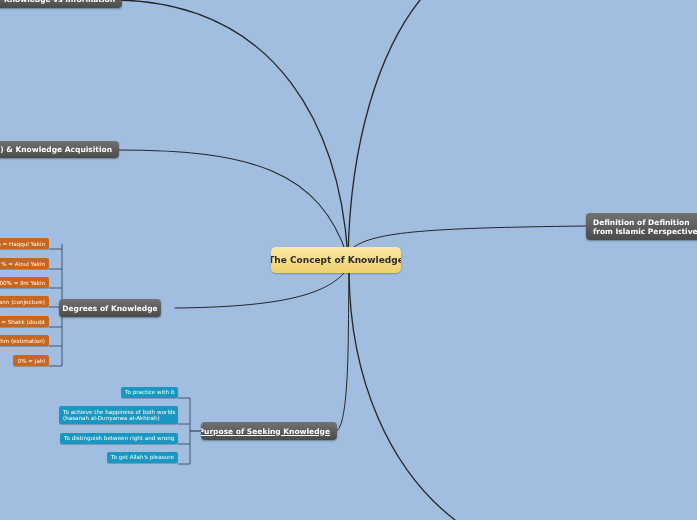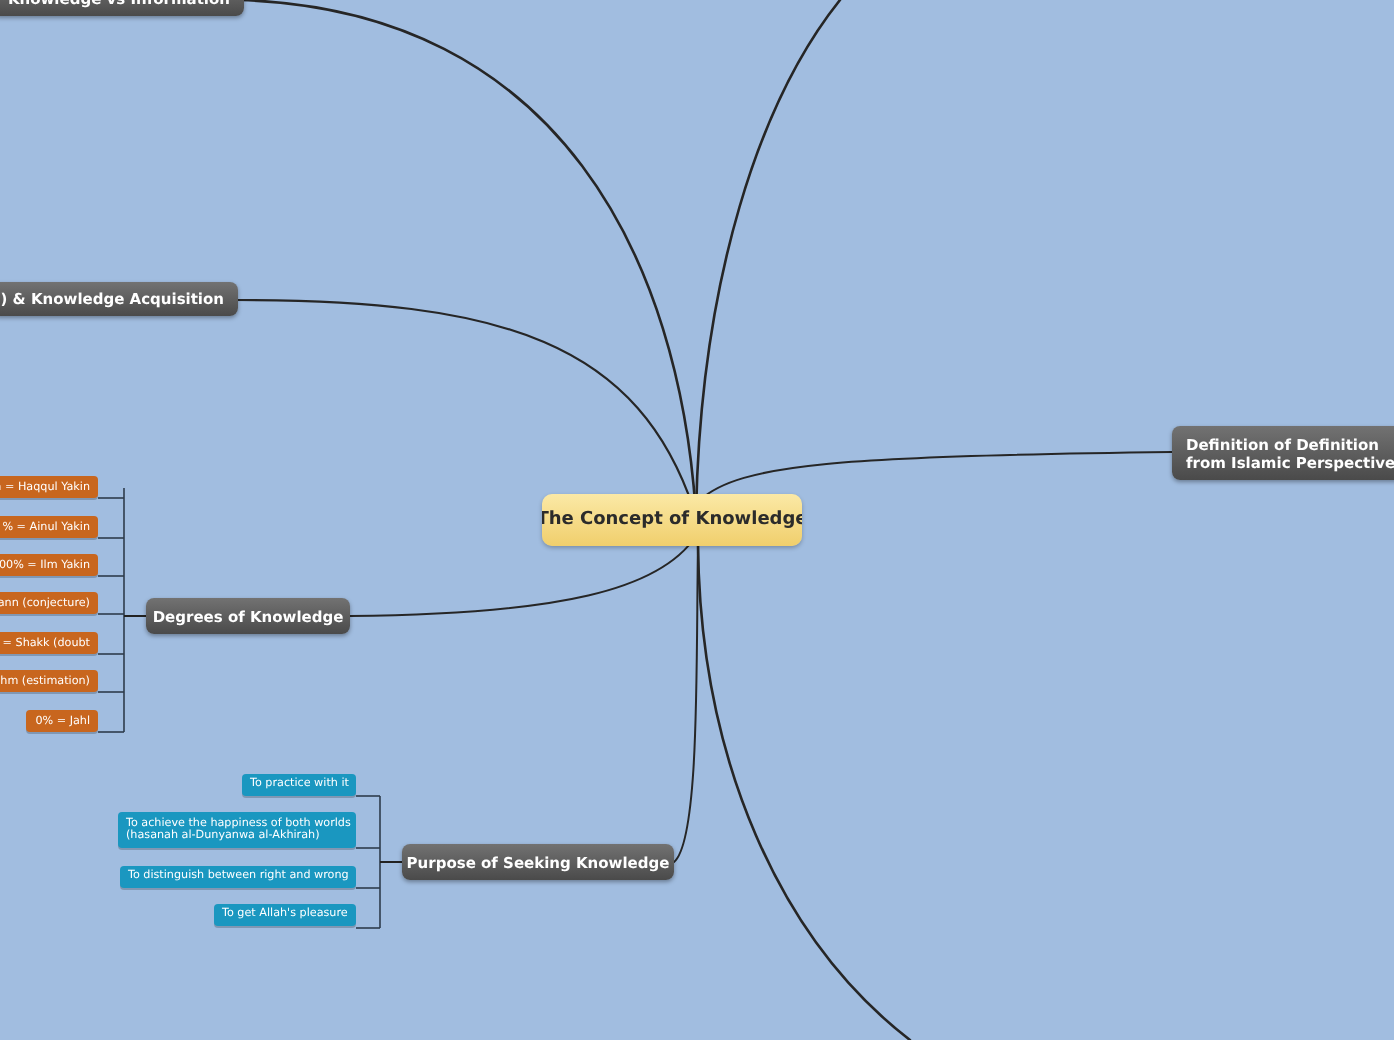--- a/index.html
+++ b/index.html
@@ -99,25 +99,25 @@
 
 <div class="node main left" style="left:-4px; top:141px; width:123px; height:17px;">
   <span class="txt">rs) &amp; Knowledge Acquisition</span>
 </div>
 
 <div class="node main right" style="left:586px; top:213px; width:116px; height:27px; flex-direction:column; align-items:flex-start; justify-content:center;">
   <span class="txt">Definition of Definition</span>
   <span class="txt">from Islamic Perspectives</span>
 </div>
 
-<div class="node main" style="left:73px; top:299px; width:102px; height:18px; justify-content:center;">
+<div class="node main" style="left:59px; top:299px; width:102px; height:18px; justify-content:center;">
   <span class="txt">Degrees of Knowledge</span>
 </div>
 
-<div class="node main" style="left:201px; top:422px; width:136px; height:18px; justify-content:center;">
+<div class="node main" style="left:201px; top:422px; width:136px; height:18px; justify-content:flex-end;text-decoration:underline;">
   <span class="txt">Purpose of Seeking Knowledge</span>
 </div>
 
 <div class="node orange" style="left:-3px; top:238px; width:52px;">
   <span>n = Haqqul Yakin</span>
 </div>
 <div class="node orange" style="left:-3px; top:258px; width:52px;">
   <span>% = Ainul Yakin</span>
 </div>
 <div class="node orange" style="left:-3px; top:277px; width:52px;">

